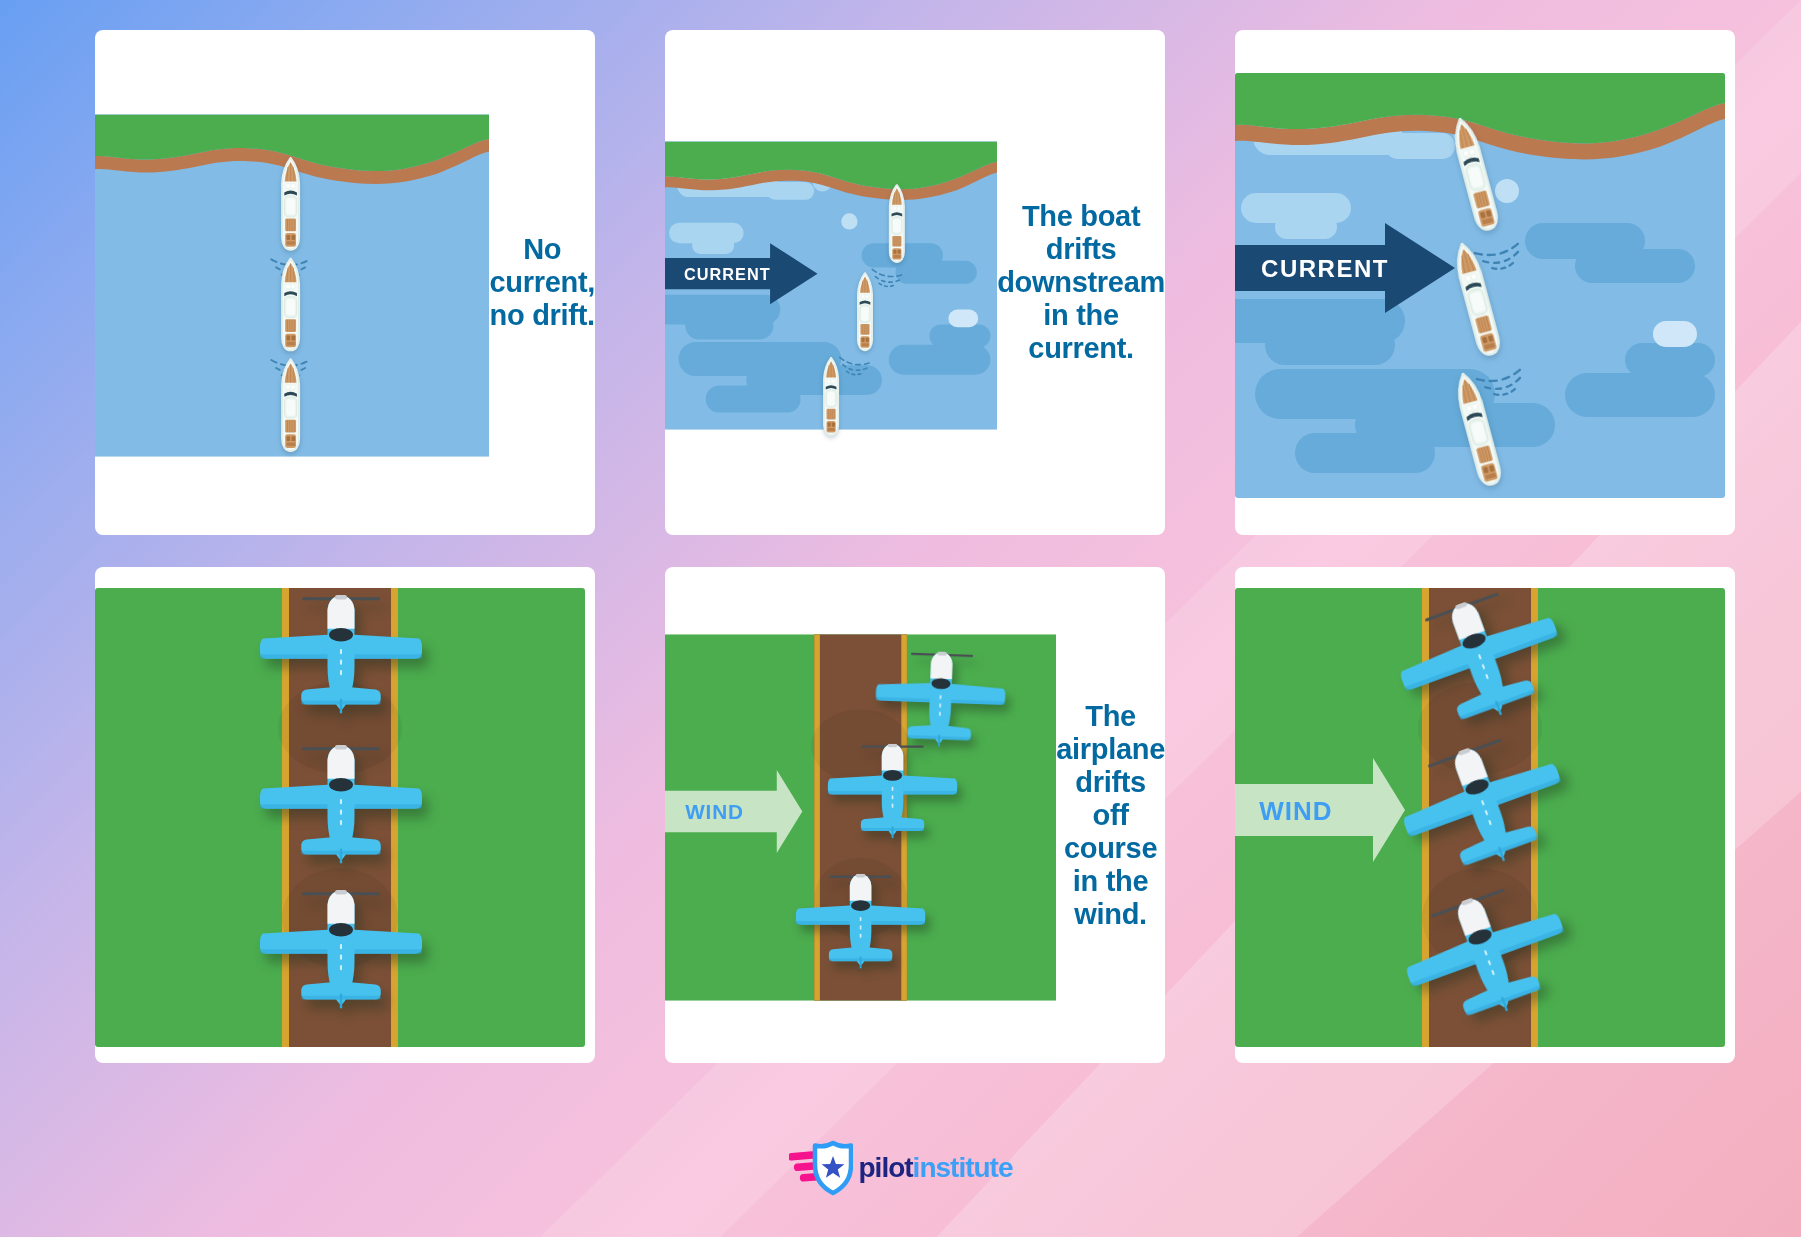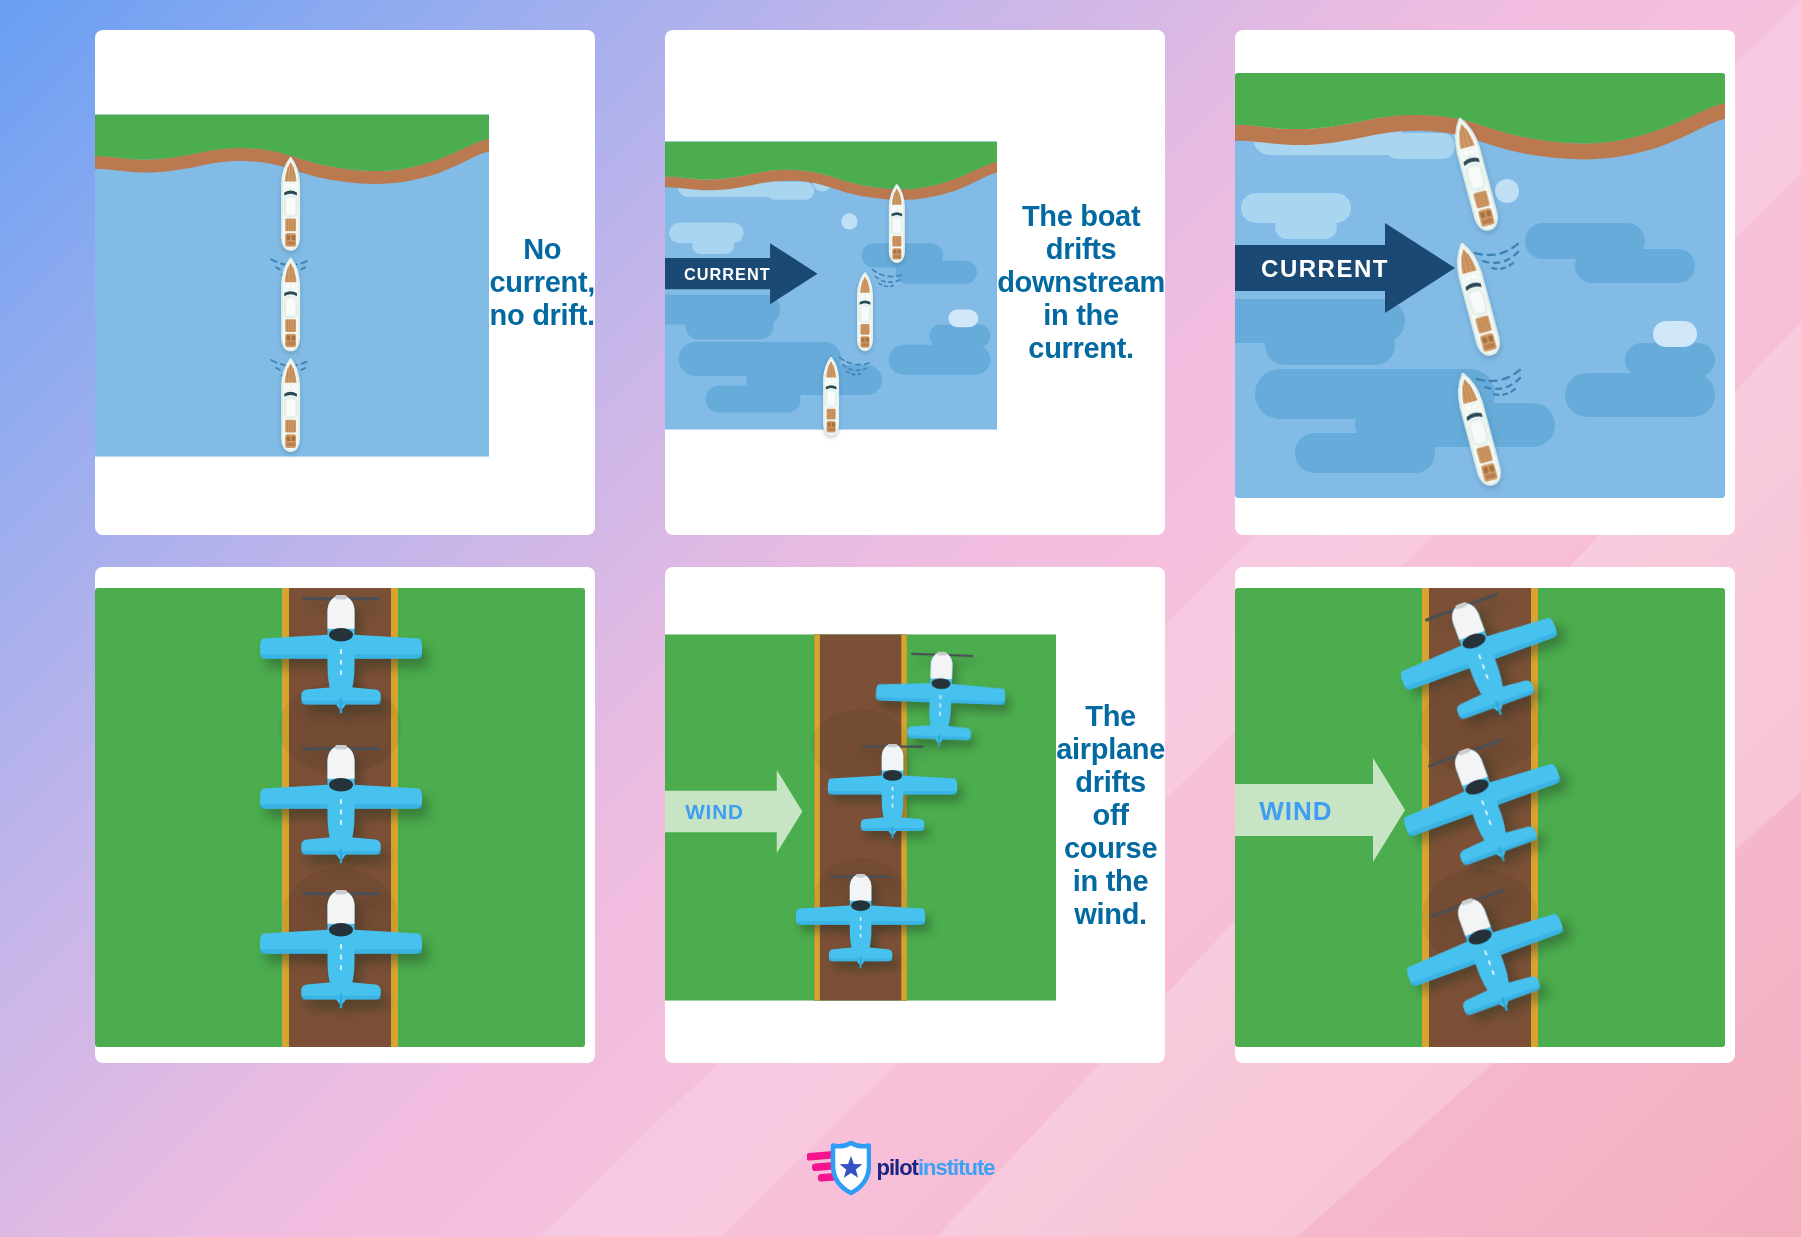--- a/index.html
+++ b/index.html
@@ -19,21 +19,21 @@
   .c1{left:95px;} .c2{left:665px;} .c3{left:1235px;}
   .scene{margin-top:5px;border-radius:3px;display:block;}
   .cap{flex:1;display:flex;align-items:center;justify-content:center;width:490px;
        text-align:center;color:#0369a1;font-weight:700;font-size:29px;letter-spacing:-0.3px;}
   .arrowtext{font-weight:700;font-size:24px;letter-spacing:1.5px;fill:#ffffff;}
   .windtext{font-weight:700;font-size:26px;letter-spacing:1px;fill:#3f9ef3;}
   .plane{filter:drop-shadow(6px 9px 6px rgba(25,45,25,0.38));}
   .boat{filter:drop-shadow(0 3px 3px rgba(30,60,90,0.25));}
   .logo{position:absolute;left:50%;transform:translateX(-50%);top:1140px;
         display:flex;align-items:center;gap:6px;}
-  .logo-text{font-size:22px;font-weight:700;letter-spacing:-1px;white-space:nowrap;}
+  .logo-text{font-size:28px;font-weight:700;letter-spacing:-1px;white-space:nowrap;}
   .w1{color:#1b2480;} .w2{color:#3ba0f6;}
 </style>
 </head>
 <body>
 
 <svg width="0" height="0" style="position:absolute" aria-hidden="true">
   <defs>
     <symbol id="boat" viewBox="0 0 60 210">
       <path d="M30,3 C40,16 47,34 48,58 L48,178 C48,194 40,204 30,204 C20,204 12,194 12,178 L12,58 C13,34 20,16 30,3 Z" fill="#f3f9f6" stroke="#e9f3ef" stroke-width="6"></path>
       <path d="M30,3 C40,16 47,34 48,58 L48,178 C48,194 40,204 30,204 C20,204 12,194 12,178 L12,58 C13,34 20,16 30,3 Z" fill="#f3f9f6" stroke="#d9e9e1" stroke-width="1.5"></path>

